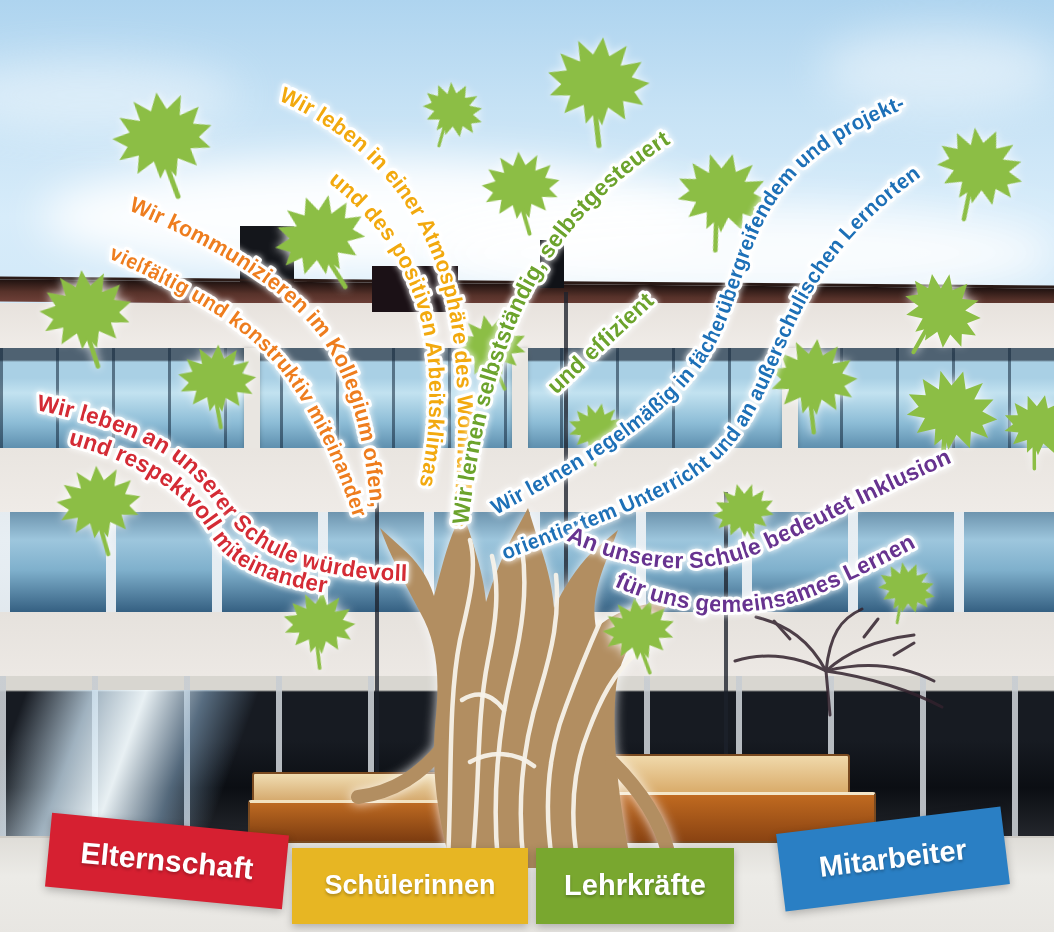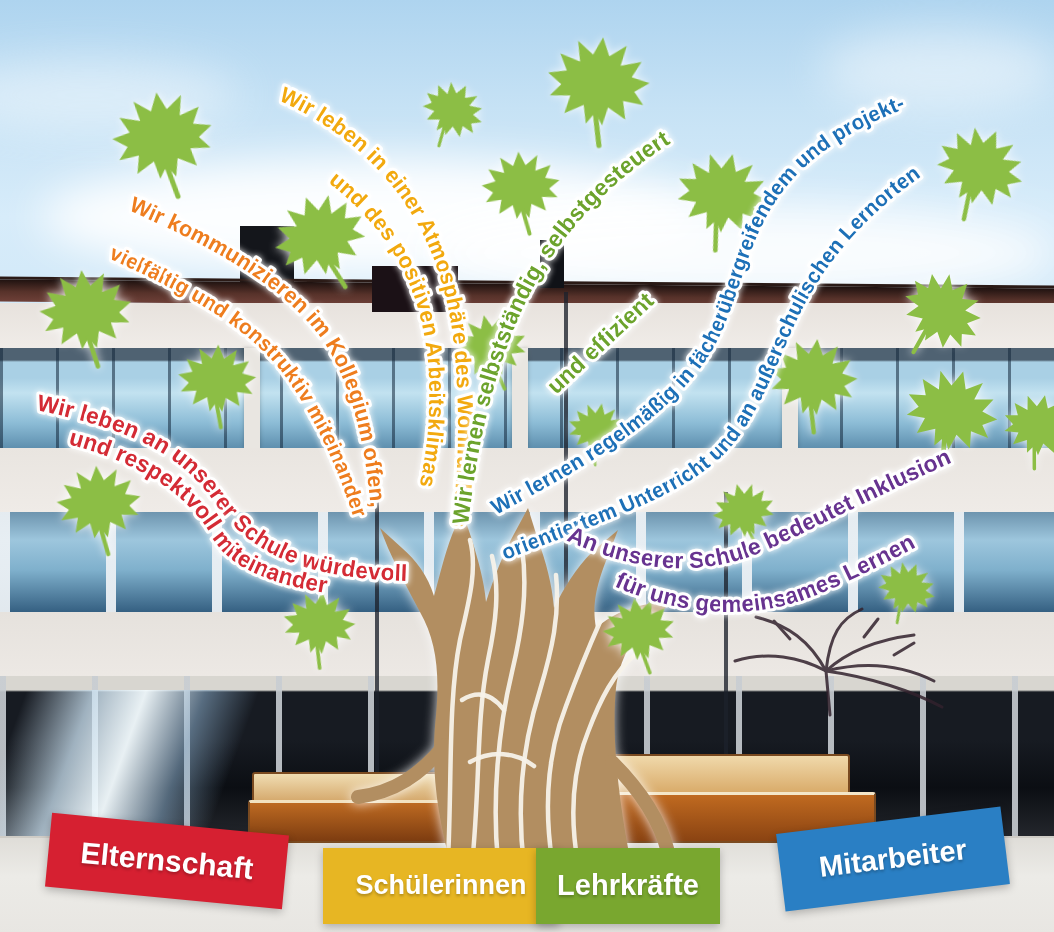--- a/index.html
+++ b/index.html
@@ -65,22 +65,22 @@
         filter:drop-shadow(0 0 3px rgba(255,255,255,.95));}
   .leaves{filter:drop-shadow(0 0 5px rgba(255,255,255,.9));}
   .trunkg{filter:drop-shadow(0 0 6px rgba(255,255,255,.85));}
   .weave{fill:none;stroke:#f7f2e9;stroke-width:4.5;stroke-linecap:round;opacity:.95;}
   .baretree{fill:none;stroke:#32222d;stroke-width:3;stroke-linecap:round;opacity:.85;}
   
   .pillar{position:absolute;display:flex;align-items:center;justify-content:center;
           color:#fff;font-weight:bold;text-align:center;line-height:1.08;
           box-shadow:0 3px 8px rgba(0,0,0,.25);}
   .pillar-0{left:48px;top:824px;width:238px;height:74px;transform:rotate(5.5deg);font-size:30px;}
-  .pillar-1{left:292px;top:848px;width:236px;height:76px;font-size:27px;margin-left:31px;}
-  .pillar-2{left:536px;top:848px;width:184px;height:76px;font-size:29px;}
+  .pillar-1{left:292px;top:848px;width:236px;height:76px;font-size:27px;}
+  .pillar-2{left:536px;top:848px;width:198px;height:76px;font-size:29px;}
   .pillar-3{left:780px;top:820px;width:226px;height:78px;transform:rotate(-7deg);font-size:29px;}
   .pillar span{display:block;text-shadow:0 2px 3px rgba(0,0,0,.25);}
 </style>
 </head>
 <body>
 
 <div class="stage">
 
   <div class="abs sky"></div>
   <div class="abs cloud cloud1"></div>

